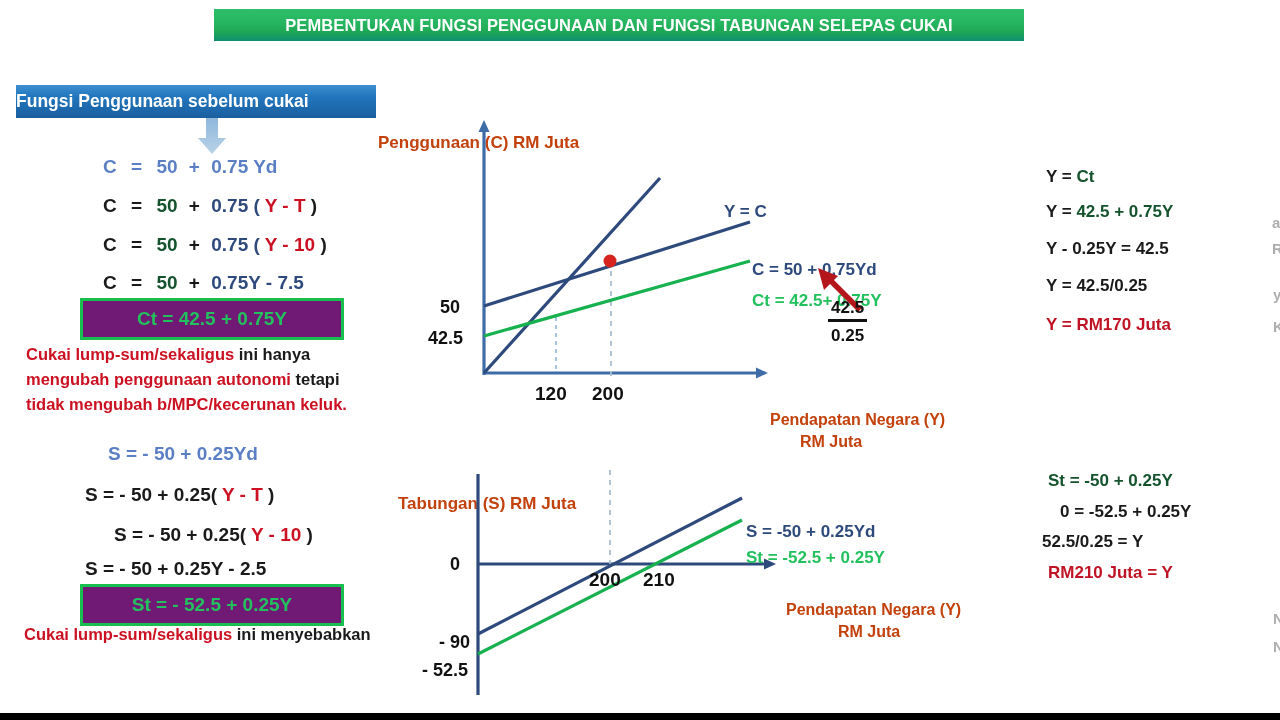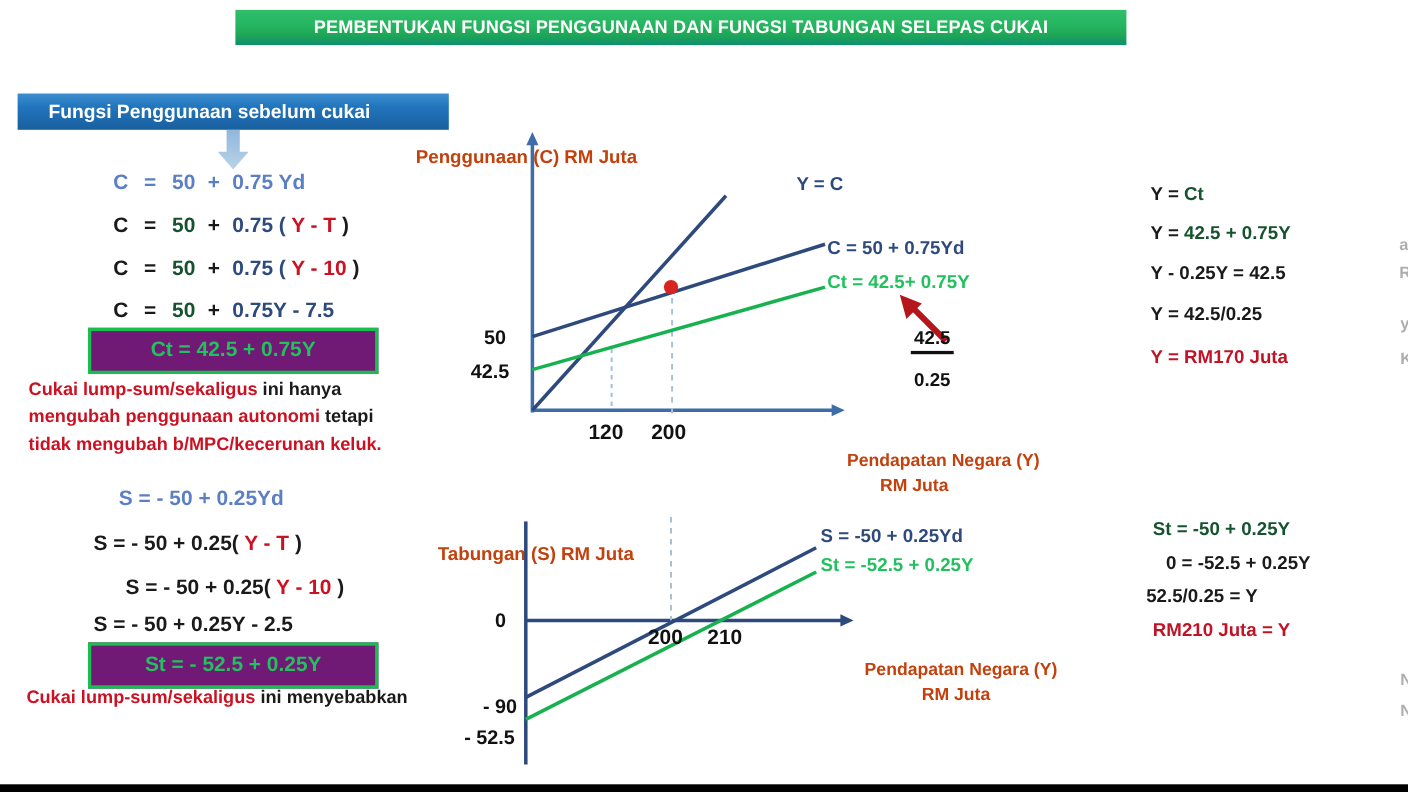--- a/index.html
+++ b/index.html
@@ -10,24 +10,24 @@
   #title-banner{
     position:absolute;left:214px;top:9px;width:810px;height:32px;
     background:linear-gradient(180deg,#2fbf6b 0%,#25b45f 45%,#1ea855 70%,#0f8f6f 100%);
     color:#ffffff;font-weight:bold;font-size:16.5px;letter-spacing:.1px;
     display:flex;align-items:center;justify-content:center;text-align:center;
     white-space:nowrap;
   }
 
   
   #sub-banner{
-    position:absolute;left:16px;top:85px;width:392px;height:33px;
+    position:absolute;left:16px;top:85px;width:360px;height:33px;
     background:linear-gradient(180deg,#3e8fd0 0%,#2276bd 35%,#1d69ad 70%,#1a5f9e 100%);
     color:#ffffff;font-weight:bold;font-size:17.5px;
-    display:flex;align-items:center;padding-left:28px;box-sizing:border-box;
+    display:flex;align-items:center;padding-left:0;box-sizing:border-box;
     white-space:nowrap;
   }
   #down-arrow{position:absolute;left:192px;top:118px;}
 
   
   .eq{position:absolute;white-space:nowrap;font-weight:bold;}
   .navy{color:#2e4a7d;}
   .blueish{color:#5b7fc4;}
   .green{color:#14532d;}
   .greenbright{color:#22c15e;}
@@ -40,27 +40,27 @@
     display:flex;align-items:center;justify-content:center;
     font-weight:bold;white-space:nowrap;
   }
 
   .note{position:absolute;white-space:nowrap;font-weight:bold;font-size:16.5px;}
 
   
   .chartwrap{position:absolute;}
   .axis-label{position:absolute;white-space:nowrap;font-weight:bold;color:#c2410c;margin-top:44px;}
   .tick{position:absolute;white-space:nowrap;font-weight:bold;color:#111;}
-  .lineLbl{position:absolute;white-space:nowrap;font-weight:bold;}
+  .lineLbl{position:absolute;white-space:nowrap;font-weight:bold;margin-top:44px;}
 
   
   #fraction{position:absolute;left:828px;top:298px;text-align:center;
             font-weight:bold;font-size:17px;color:#111;}
   #fraction .num{border-bottom:3px solid #111;padding:0 3px 1px;}
-  #fraction .den{padding-top:14px;}
+  #fraction .den{padding-top:4px;}
 
   
   .rcol{position:absolute;white-space:nowrap;font-weight:bold;font-size:17px;}
 
   
   .ghost{position:absolute;color:#6d6d6d;font-weight:bold;opacity:.55;
          font-size:15px;white-space:nowrap;overflow:hidden;}
   
   #bottombar{position:absolute;left:0;top:713px;width:1280px;height:7px;background:#000;}
   #topbar{position:absolute;left:0;top:0;width:1280px;height:4px;background:#fff;}

